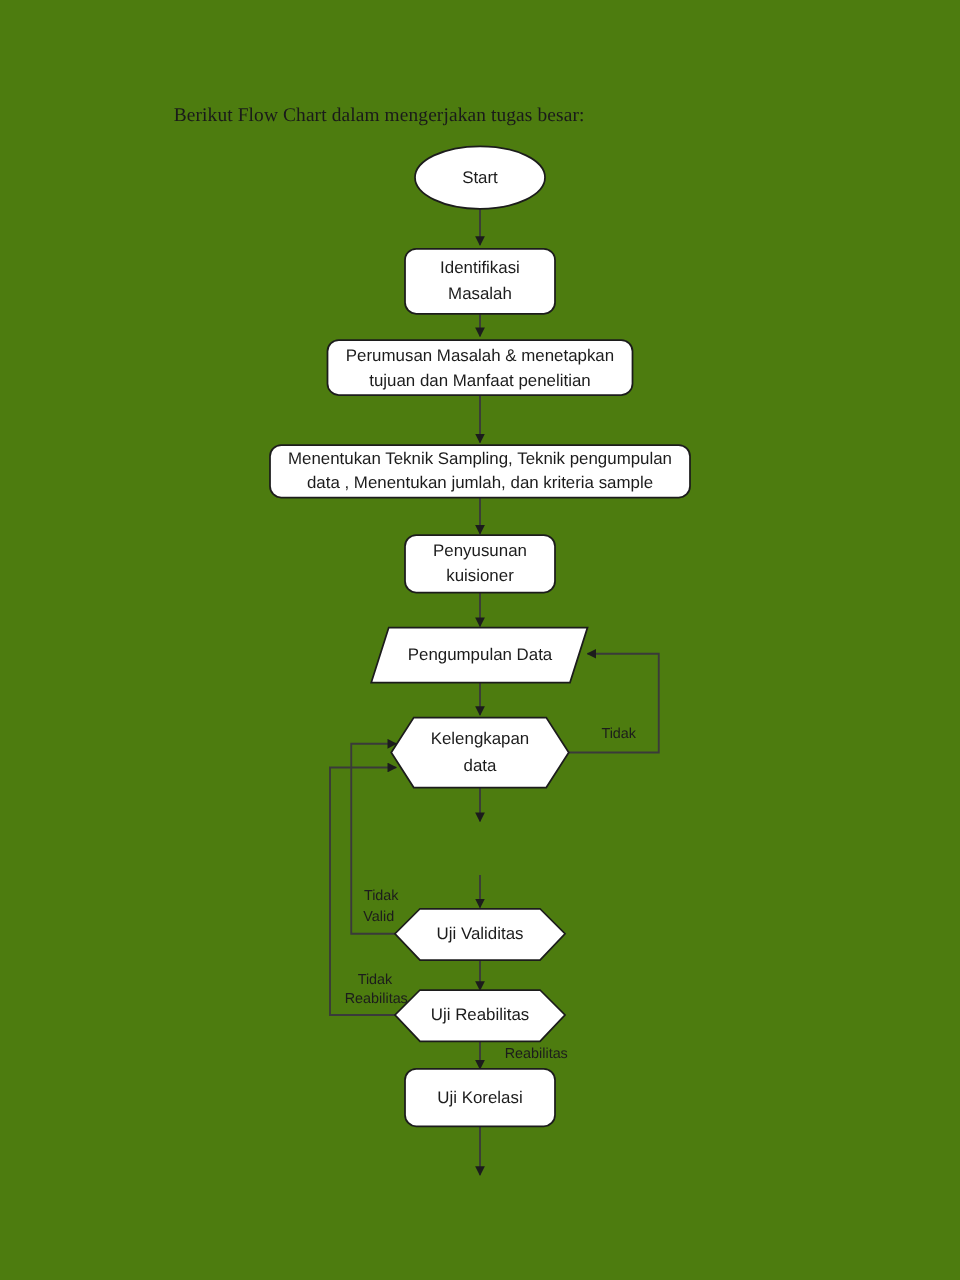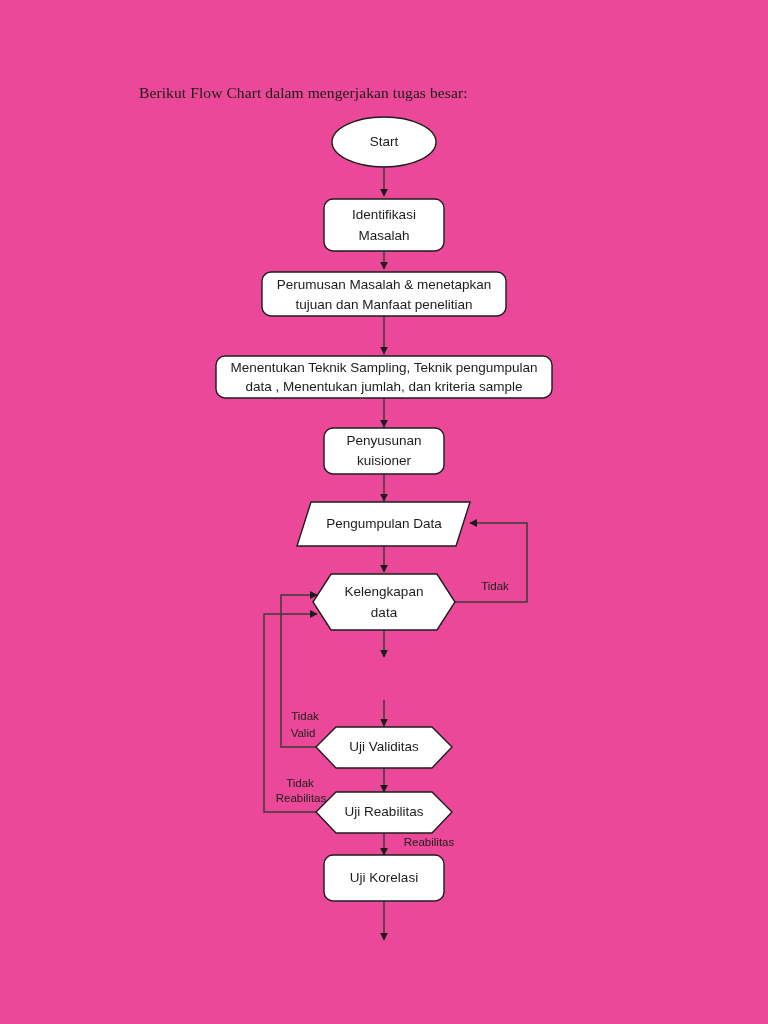--- a/index.html
+++ b/index.html
@@ -13,21 +13,21 @@
     height: 1024px;
     position: relative;
     overflow: hidden;
     font-family: "Liberation Sans", sans-serif;
   }
   #page {
     position: absolute;
     left: 0; top: 0;
     width: 768px;
     height: 1024px;
-    background: #ec4899;
+    background: #4d7c0f;
   }
   .caption {
     position: absolute;
     left: 139px;
     top: 84px;
     font-family: "Liberation Serif", serif;
     font-size: 15.5px;
     color: #1a1a1a;
     white-space: nowrap;
     letter-spacing: 0.1px;

